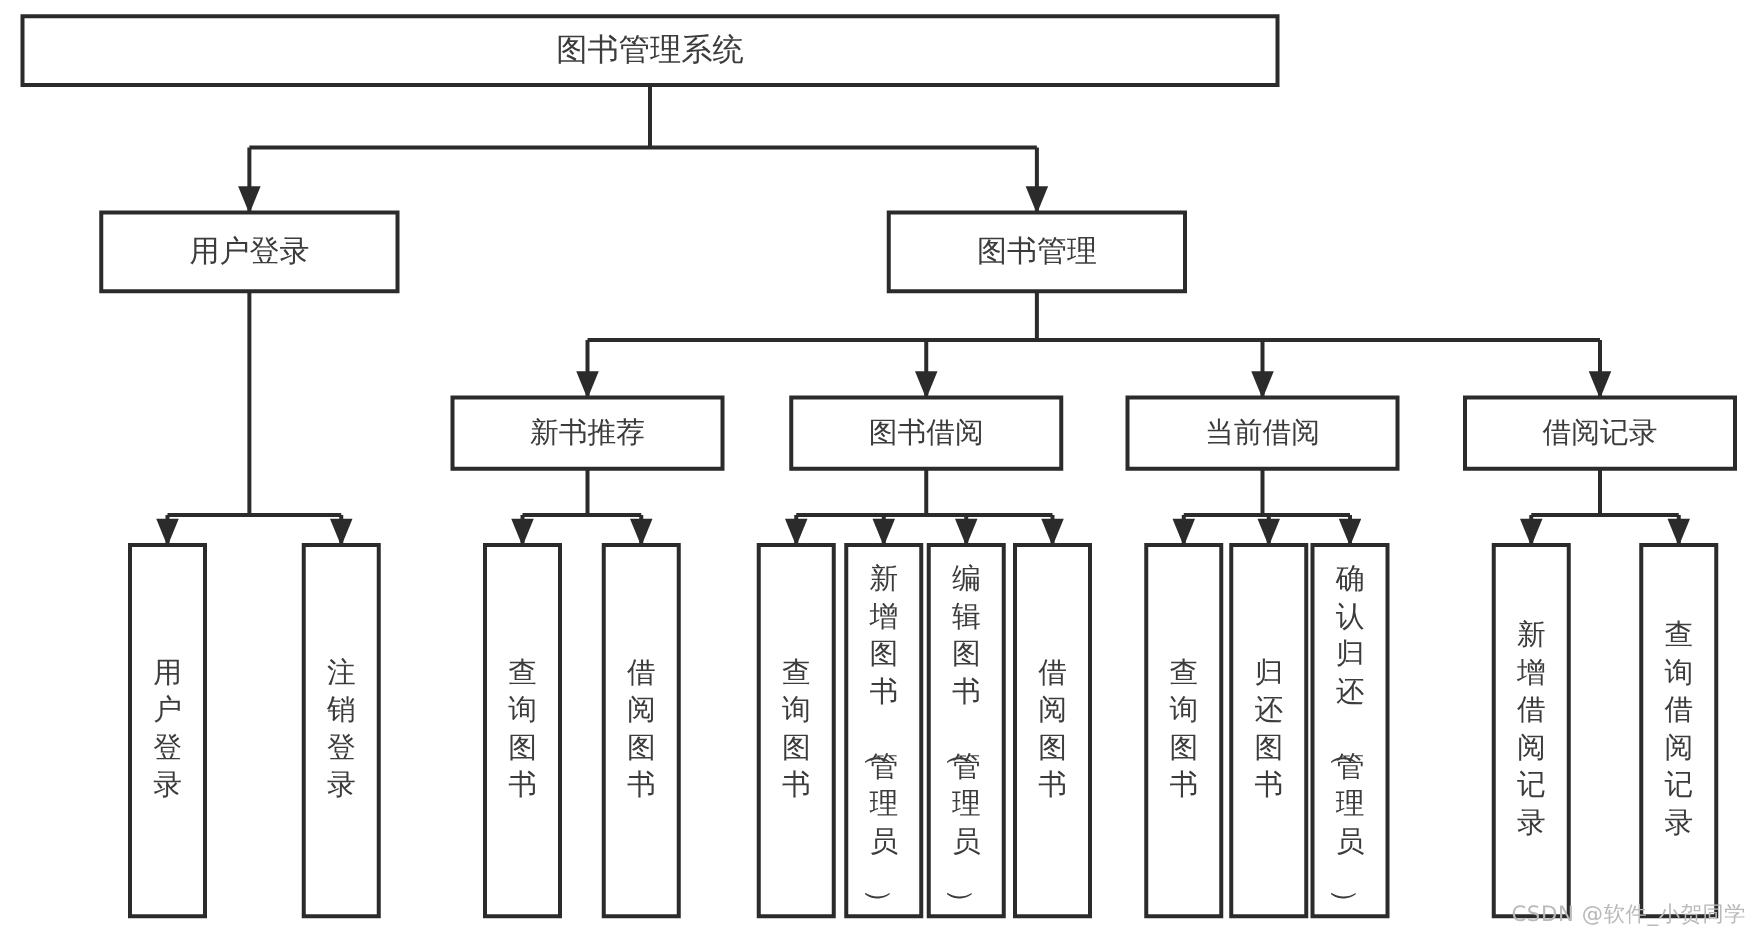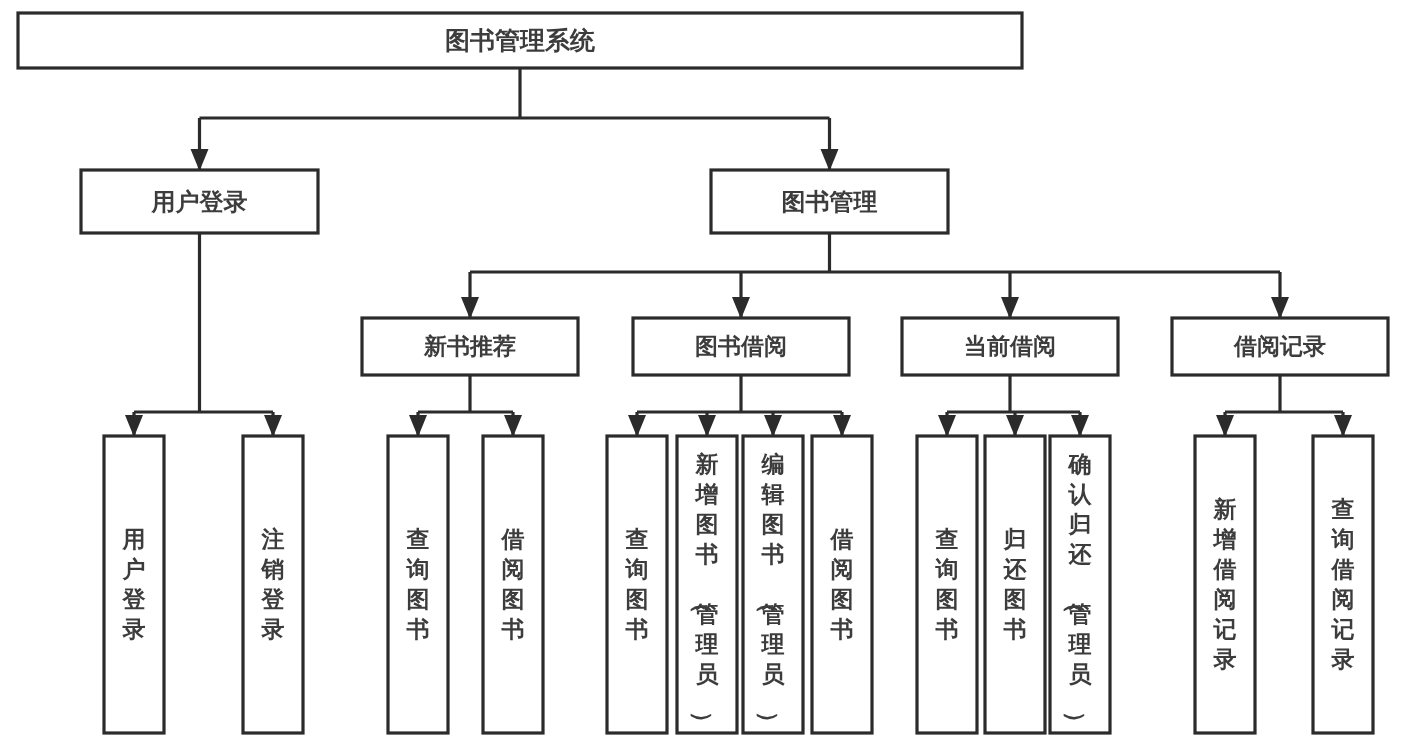--- a/index.html
+++ b/index.html
@@ -1,21 +1,21 @@
 <!DOCTYPE html>
 <html><head>
 <meta charset="utf-8">
 <style>
   html,body{margin:0;padding:0;background:#ffffff;}
   body{
     width:1405px;height:747px;
     font-family:"DejaVu Sans","Liberation Sans",sans-serif;
     overflow:hidden;position:relative;
   }
-  #diagram-root{position:relative;width:1405px;height:747px;background:#fff;font-weight:bold;}
+  #diagram-root{position:relative;width:1405px;height:747px;background:#fff;}
   svg#tree{position:absolute;left:0;top:0;width:1405px;height:747px;display:block;}
   .node-rect{fill:#ffffff;stroke:#2b2b2b;stroke-width:3.2;}
   .connector{stroke:#2b2b2b;stroke-width:3.2;fill:none;stroke-linecap:butt;}
   .arrow-head{fill:#2b2b2b;}
   .node-label{
     fill:#3c3c3c;
     font-family:"DejaVu Sans","Liberation Sans",sans-serif;
     text-anchor:middle;
     dominant-baseline:middle;
   }
@@ -166,13 +166,14 @@
         <g>
           <rect x="1195" y="436" width="60" height="297" class="node-rect"></rect>
           <text x="1225" y="0" class="node-label leaf-label"><tspan x="1225" y="509.5">新</tspan><tspan x="1225" y="539.5">增</tspan><tspan x="1225" y="569.5">借</tspan><tspan x="1225" y="599.5">阅</tspan><tspan x="1225" y="629.5">记</tspan><tspan x="1225" y="659.5">录</tspan></text>
         </g>
         <g>
           <rect x="1313" y="436" width="60" height="297" class="node-rect"></rect>
           <text x="1343" y="0" class="node-label leaf-label"><tspan x="1343" y="509.5">查</tspan><tspan x="1343" y="539.5">询</tspan><tspan x="1343" y="569.5">借</tspan><tspan x="1343" y="599.5">阅</tspan><tspan x="1343" y="629.5">记</tspan><tspan x="1343" y="659.5">录</tspan></text>
         </g>
       </g>
   </svg>
+  <div class="watermark">CSDN @软件_小贺同学</div>
 </div>
 
 </body></html>

